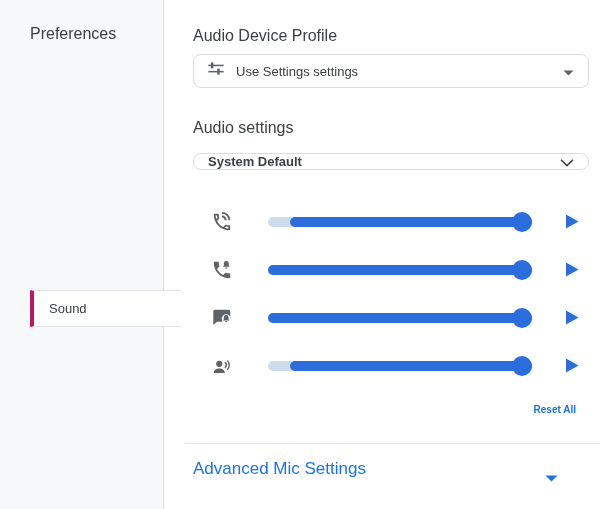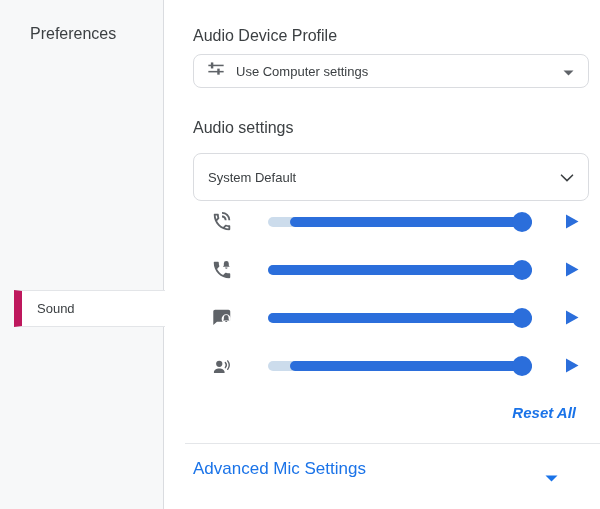--- a/index.html
+++ b/index.html
@@ -12,41 +12,41 @@
 
   
   .sidebar {
     position:absolute; left:0; top:0; width:164px; height:509px;
     background:#f7f8f9; border-right:1px solid #dadce0;
   }
   .sidebar-title {
     position:absolute; left:30px; top:25px; font-size:16px; color:#3c4043;
   }
   .sidebar-item-selected {
-    position:absolute; left:14px; top:290px; width:151px; height:37px;
+    position:absolute; left:30px; top:290px; width:151px; height:37px;
     background:#ffffff; z-index:2;
     border-top:1px solid #e3e5e8; border-bottom:1px solid #e3e5e8;
-    border-left:8px solid #be185d;
+    border-left:4px solid #be185d;
     display:flex; align-items:center; cursor:pointer;
   }
   .sidebar-item-selected span { padding-left:15px; font-size:13px; color:#3c4043; }
 
   
   .main { position:absolute; left:164px; top:0; width:436px; height:509px; background:#fff; }
   .section-heading { position:absolute; left:29px; font-size:16px; line-height:20px; color:#3c4043; }
   .h-audio { top:26px; }
   .h-volume { top:118px; }
 
   .select-box {
     position:absolute; left:29px; width:396px;
     border:1px solid #dadce0; border-radius:8px; background:#fff;
     display:flex; align-items:center; cursor:pointer;
   }
   .select-audio { top:54px; height:34px; padding:0 14px 0 13px; }
-  .select-output { top:153px; height:48px; padding:0 14px; }
+  .select-output { top:153px; height:17px; padding:0 14px;font-weight:bold; }
   .select-label { font-size:13px; color:#3c4043; }
   .select-audio .select-label { margin-left:11px; }
   .select-spacer { flex:1; }
 
   
   .slider-row { position:absolute; left:0; width:436px; height:22px; }
   .row-0 { top:211px; } .row-1 { top:259px; } .row-2 { top:307px; } .row-3 { top:355px; }
   .row-icon { position:absolute; left:47px; top:0; width:22px; height:22px; }
   .track {
     position:absolute; left:104px; top:1px; width:264px; height:20px; cursor:pointer;
@@ -62,22 +62,22 @@
   .thumb {
     position:absolute; right:0; top:0; width:20px; height:20px;
     border-radius:50%; background:#2b6edb;
   }
   .play-btn {
     position:absolute; left:399px; top:2px; width:18px; height:18px;
     background:none; border:none; cursor:pointer; padding:0;
   }
 
   .reset-link {
-    position:absolute; right:24px; top:404px; font-size:15px; font-weight:bold;
-    color:#1a73e8; text-decoration:none; cursor:pointer;font-style:italic;
+    position:absolute; right:24px; top:404px; font-size:10px; font-weight:bold;
+    color:#1a73e8; text-decoration:none; cursor:pointer;
   }
 
   .section-divider {
     position:absolute; left:21px; top:443px; width:415px; height:1px; background:#e4e6e9;
   }
 
   .advanced-row { position:absolute; left:29px; top:458px; width:393px; height:24px; cursor:pointer; }
   .advanced-label { font-size:17px; line-height:22px; color:#1a73e8; }
   .advanced-arrow { position:absolute; left:381px; top:468px; width:13px; height:7px; }
 </style>
@@ -99,21 +99,21 @@
 
     <div class="select-box select-audio">
       <span>
         <svg width="18" height="18" viewBox="0 0 20 20" fill="#5f6368">
           <rect x="1.5" y="5.2" width="17" height="1.7"></rect>
           <rect x="4.3" y="2.7" width="2.7" height="6.7"></rect>
           <rect x="1.5" y="12.1" width="17" height="1.7"></rect>
           <rect x="11.4" y="9.6" width="2.7" height="6.7"></rect>
         </svg>
       </span>
-      <span class="select-label">Use Computer settings</span>
+      <span class="select-label">Use Settings settings</span>
       <span class="select-spacer"></span>
       <span>
         <svg width="11" height="6" viewBox="0 0 11 6">
             <polygon points="0.5,0.5 10.5,0.5 5.5,5.5" fill="#5f6368"></polygon>
           </svg>
       </span>
     </div>
 
     <div class="section-heading h-volume">Audio settings</div>
 

